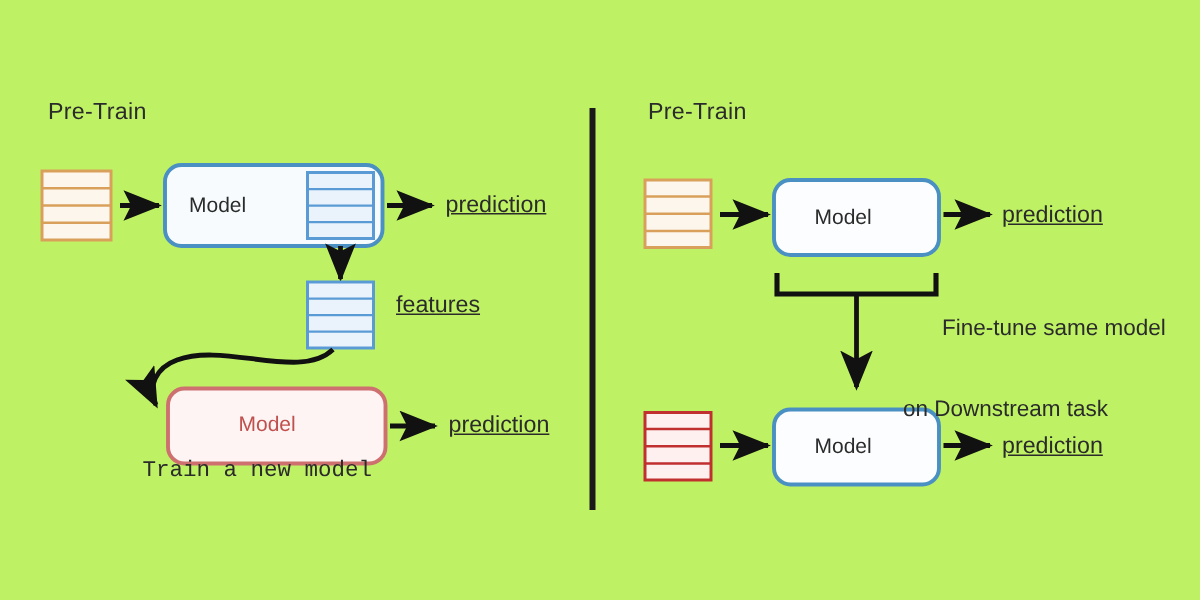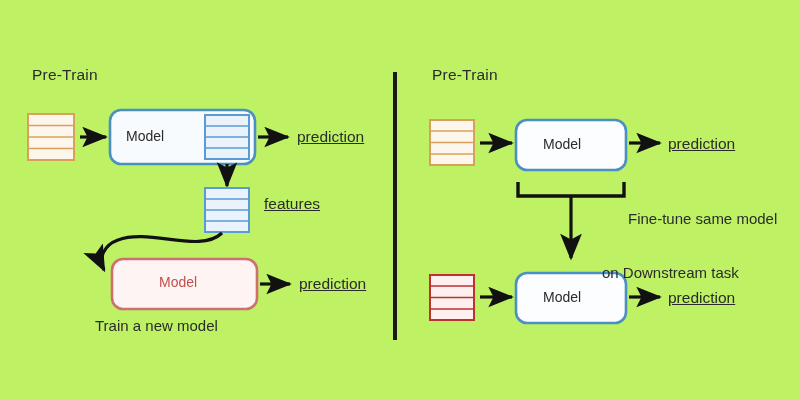--- a/index.html
+++ b/index.html
@@ -122,21 +122,21 @@
   <div class="txt t-section" style="left:32px; top:66px;">Pre-Train</div>
 
   <div class="txt t-model" style="left:126px; top:128px;">Model</div>
 
   <div class="txt t-label" style="left:297px; top:128px;">prediction</div>
 
   <div class="txt t-label" style="left:264px; top:195px;">features</div>
 
   <div class="txt t-model red-text" style="left:159px; top:274px;">Model</div>
 
-  <div class="txt t-caption" style="left:95px; top:317px;">Train a new model</div>
+  <div class="txt t-caption" style="left:95px; top:305px;font-family:Liberation Mono, monospace;">Train a new model</div>
 
   <div class="txt t-label" style="left:299px; top:275px;">prediction</div>
 
   <div class="txt t-section" style="left:432px; top:66px;">Pre-Train</div>
 
   <div class="txt t-model" style="left:543px; top:136px;">Model</div>
 
   <div class="txt t-label" style="left:668px; top:135px;">prediction</div>
 
   <div class="txt t-note" style="left:628px; top:210px;">Fine-tune same model</div>

